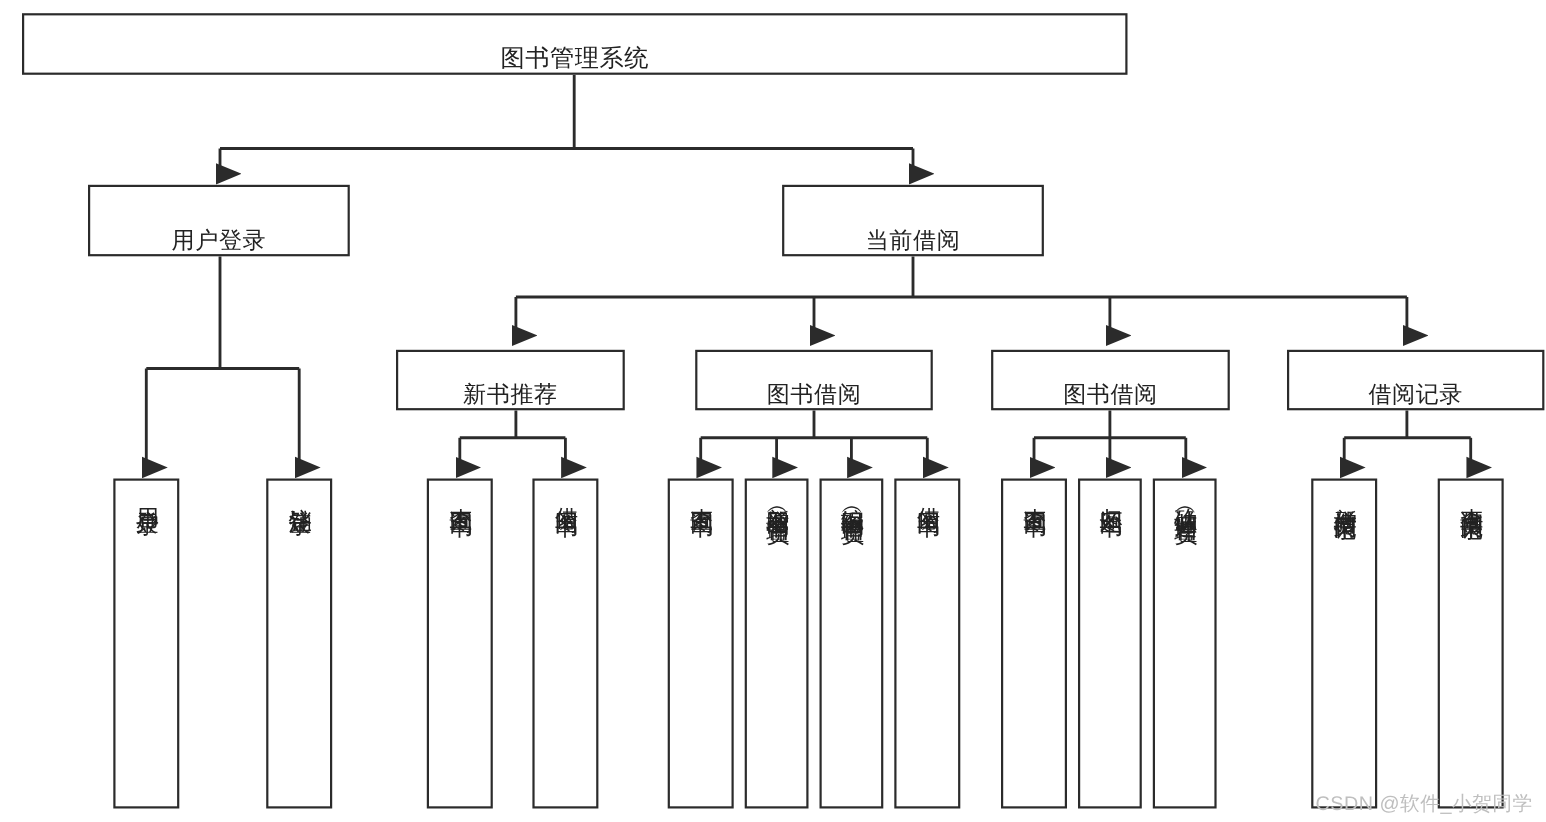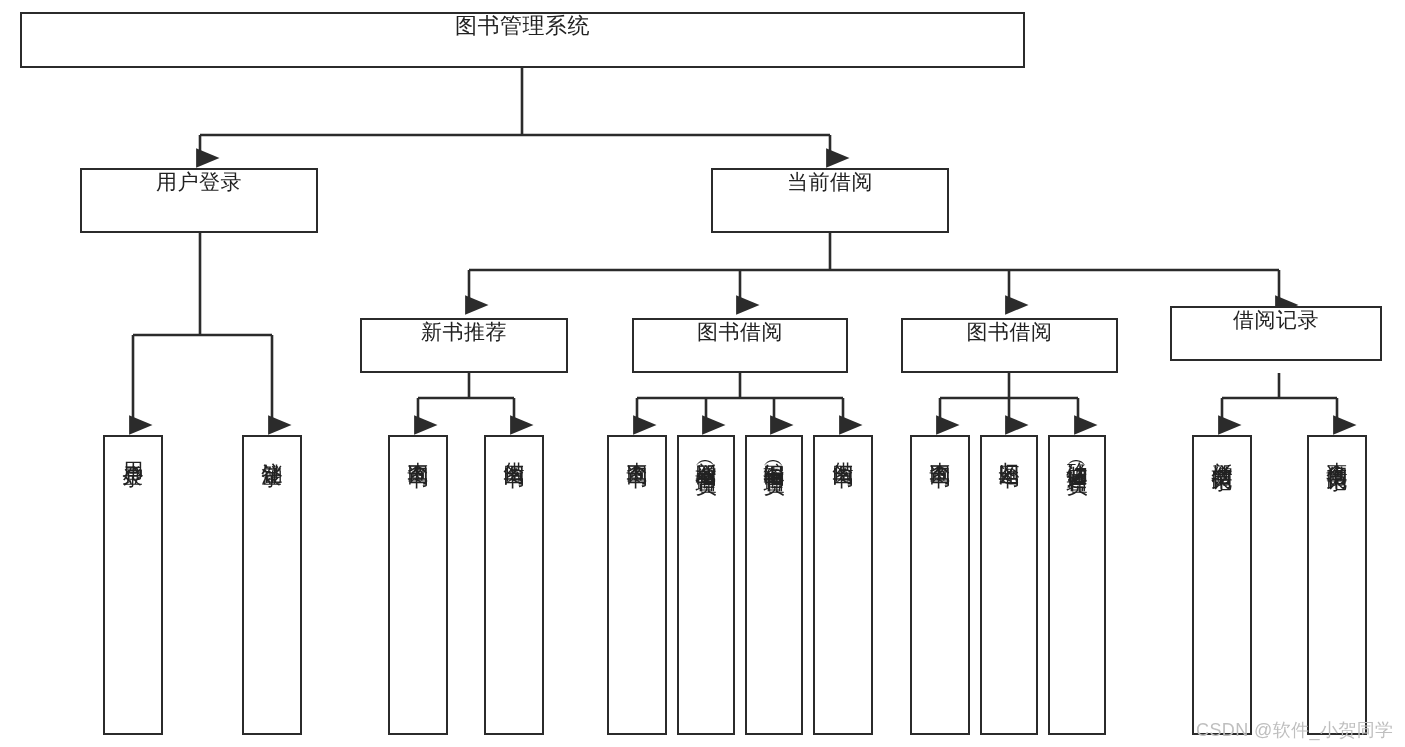--- a/index.html
+++ b/index.html
@@ -24,21 +24,21 @@
     top: 0;
     width: 1405px;
     height: 747px;
   }
   .node {
     position: absolute;
     box-sizing: border-box;
     background: #ffffff;
     border: 2px solid #2b2b2b;
     display: flex;
-    align-items: flex-start;
+    align-items: flex-end;
     justify-content: center;
     overflow: hidden;
   }
   .node .label {
     color: #222222;
     text-align: center;
     line-height: 1.12;
     letter-spacing: 0.5px;
     white-space: pre-wrap;
   }
@@ -139,21 +139,21 @@
 
   <div class="node horiz" style="left:360px; top:318px; width:208px; height:55px;">
     <span class="label">新书推荐</span>
   </div>
   <div class="node horiz" style="left:632px; top:318px; width:216px; height:55px;">
     <span class="label">图书借阅</span>
   </div>
   <div class="node horiz" style="left:901px; top:318px; width:217px; height:55px;">
     <span class="label">图书借阅</span>
   </div>
-  <div class="node horiz" style="left:1170px; top:306px; width:212px; height:55px;">
+  <div class="node horiz" style="left:1170px; top:318px; width:234px; height:55px;">
     <span class="label">借阅记录</span>
   </div>
 
   <div class="node vert" style="left:103px; top:435px; width:60px; height:300px;">
     <span class="label">用户登录</span>
   </div>
   <div class="node vert" style="left:242px; top:435px; width:60px; height:300px;">
     <span class="label">注销登录</span>
   </div>
 

